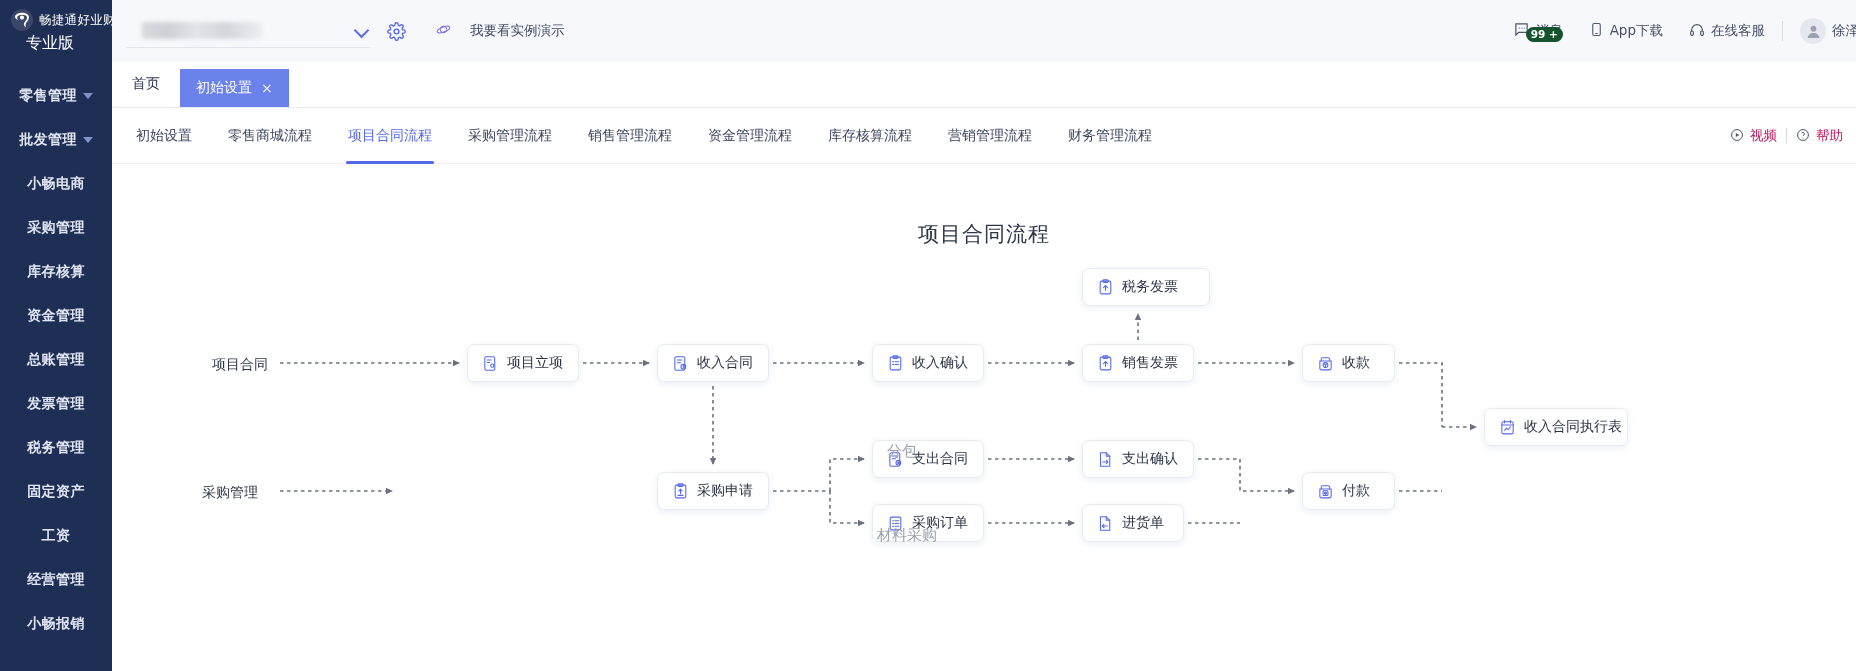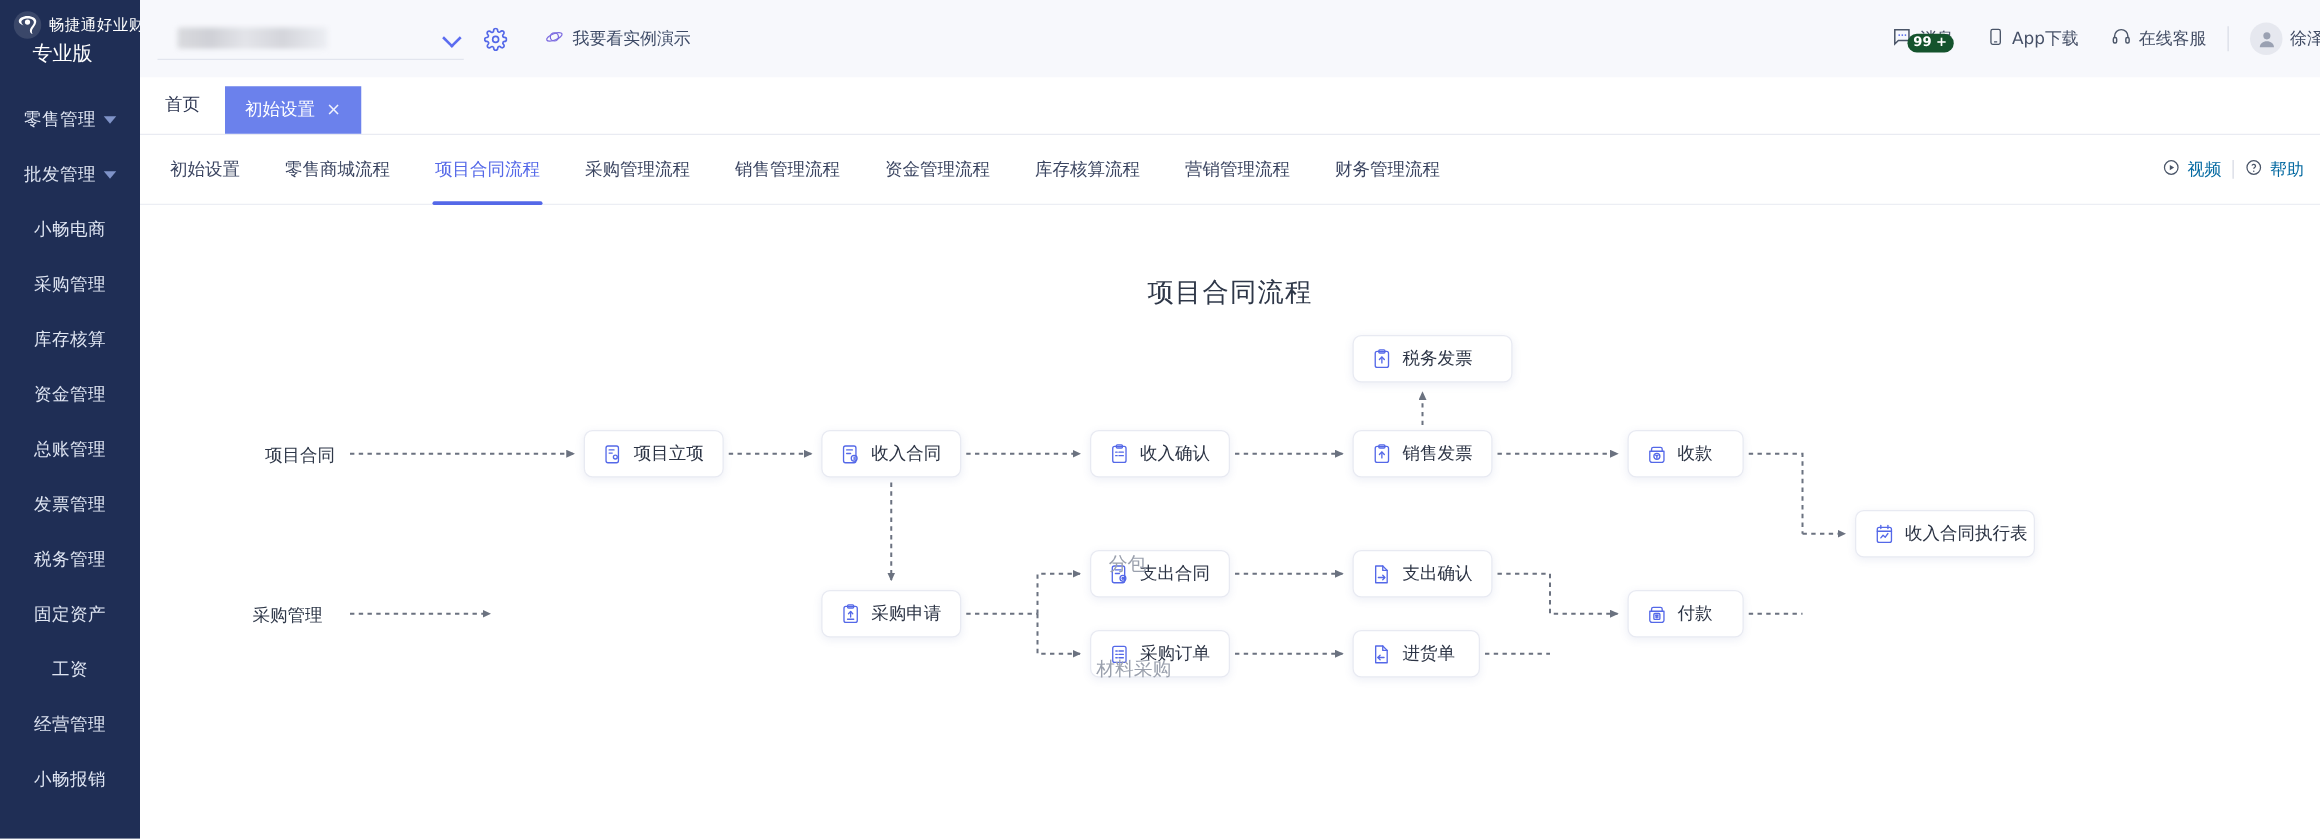--- a/index.html
+++ b/index.html
@@ -25,20 +25,21 @@
     font-size: 12.5px; color: #ffffff; letter-spacing: .3px;
     white-space: nowrap; overflow: hidden; max-width: 78px;
   }
   .logo-sub { font-size: 16px; color: #ffffff; margin: 1px 0 0 16px; }
 
   .nav-list { margin-top: 12px; }
   .nav-item {
     height: 44px; display: flex; align-items: center; justify-content: center;
     gap: 6px; font-size: 14px; color: #dfe5f2; cursor: pointer;
     letter-spacing: .4px;
+    font-weight: bold;
   }
   .caret { width: 0; height: 0; border-left: 5px solid transparent;
            border-right: 5px solid transparent; border-top: 6px solid #7f93c8; }
 
   
   .header {
     position: absolute; left: 112px; top: 0; right: 0; height: 62px;
     background: #f7f8fc; display: flex; align-items: center;
   }
   .company-wrap {
@@ -50,21 +51,21 @@
     background: linear-gradient(90deg,#d9dade 0%,#cfd0d6 22%,#e3e4e9 45%,#d4d5db 70%,#eceef3 100%);
     filter: blur(2.2px);
   }
   .chev-down {
     position: absolute; right: 4px; top: 11px; width: 11px; height: 11px;
     border-right: 2px solid #5b6cf0; border-bottom: 2px solid #5b6cf0;
     transform: rotate(45deg); cursor: pointer;
   }
   .gear-btn { margin-left: 16px; cursor: pointer; display: flex; align-items: center; }
   .demo-link {
-    margin-left: 30px; display: flex; align-items: center; gap: 7px;
+    margin-left: 30px; display: flex; align-items: center; gap: 19px;
     font-size: 13.5px; color: #3d4a66; cursor: pointer; white-space: nowrap;
   }
   .hdr-right {
     margin-left: auto; display: flex; align-items: center; gap: 0;
     padding-right: 0; height: 100%;
   }
   .hdr-item {
     display: flex; align-items: center; gap: 6px; font-size: 13.5px;
     color: #454f66; cursor: pointer; padding: 0 13px; position: relative;
     white-space: nowrap;
@@ -116,21 +117,21 @@
   .subnav-item.active::after {
     content: ""; position: absolute; left: 16px; right: 16px; bottom: 0;
     height: 3px; background: #5468e8; border-radius: 2px;
   }
   .subnav-right {
     margin-left: auto; display: flex; align-items: center; gap: 0;
     padding-right: 4px;
   }
   .sn-link {
     display: flex; align-items: flex-end; gap: 6px; font-size: 13.5px;
-    color: #0369a1; cursor: pointer; padding: 0 9px; white-space: nowrap;
+    color: #be185d; cursor: pointer; padding: 0 9px; white-space: nowrap;
   }
   .sn-sep { width: 1px; height: 15px; background: #d6d9e3; }
 
   
   .canvas { position: absolute; left: 112px; top: 164px; right: 0; bottom: 0;
             background: #fff; overflow: hidden; }
   .flow-title {
     position: absolute; left: 0; right: 0; top: 56px; text-align: center;
     font-size: 21px; color: #2e3748; letter-spacing: 1px;
   }

